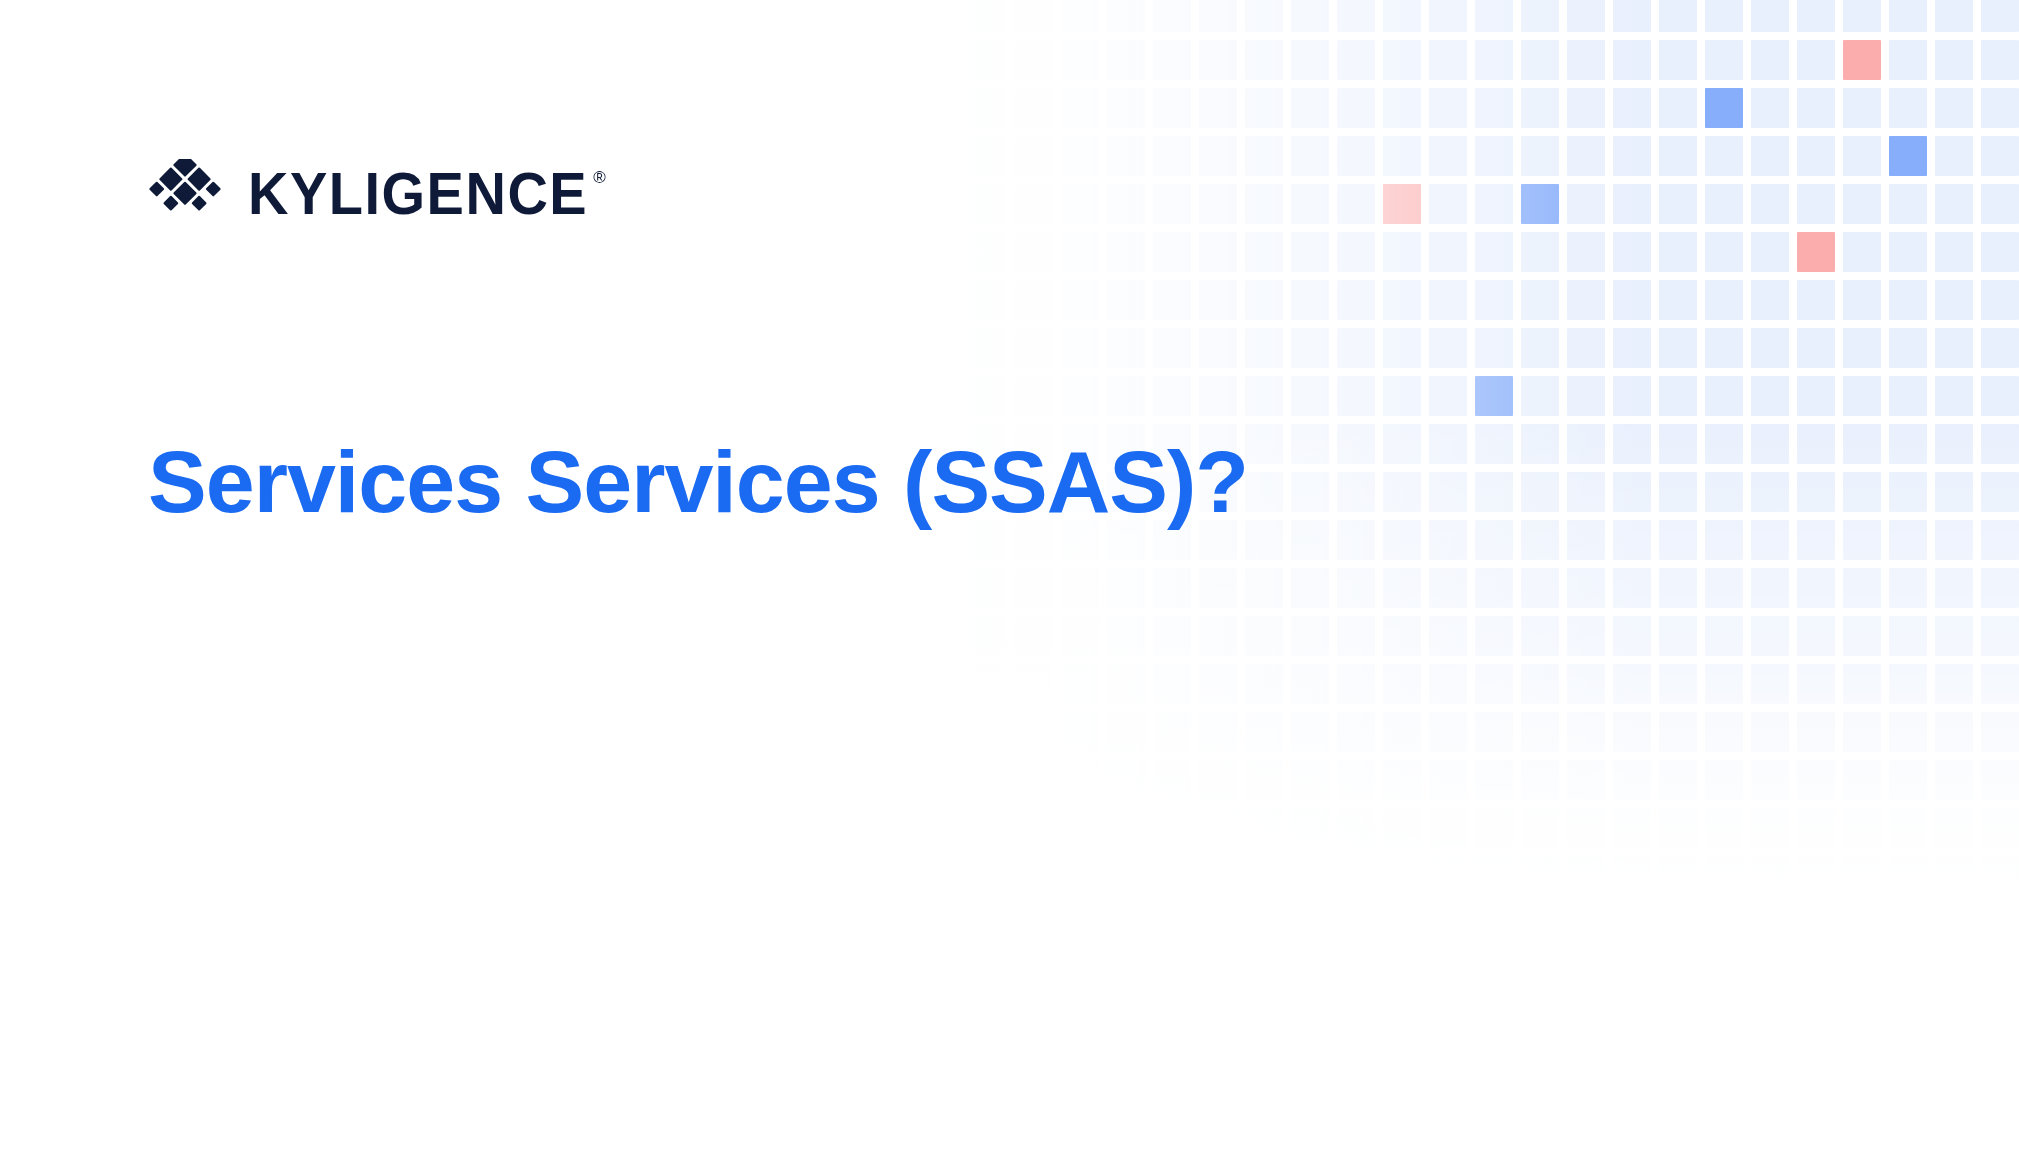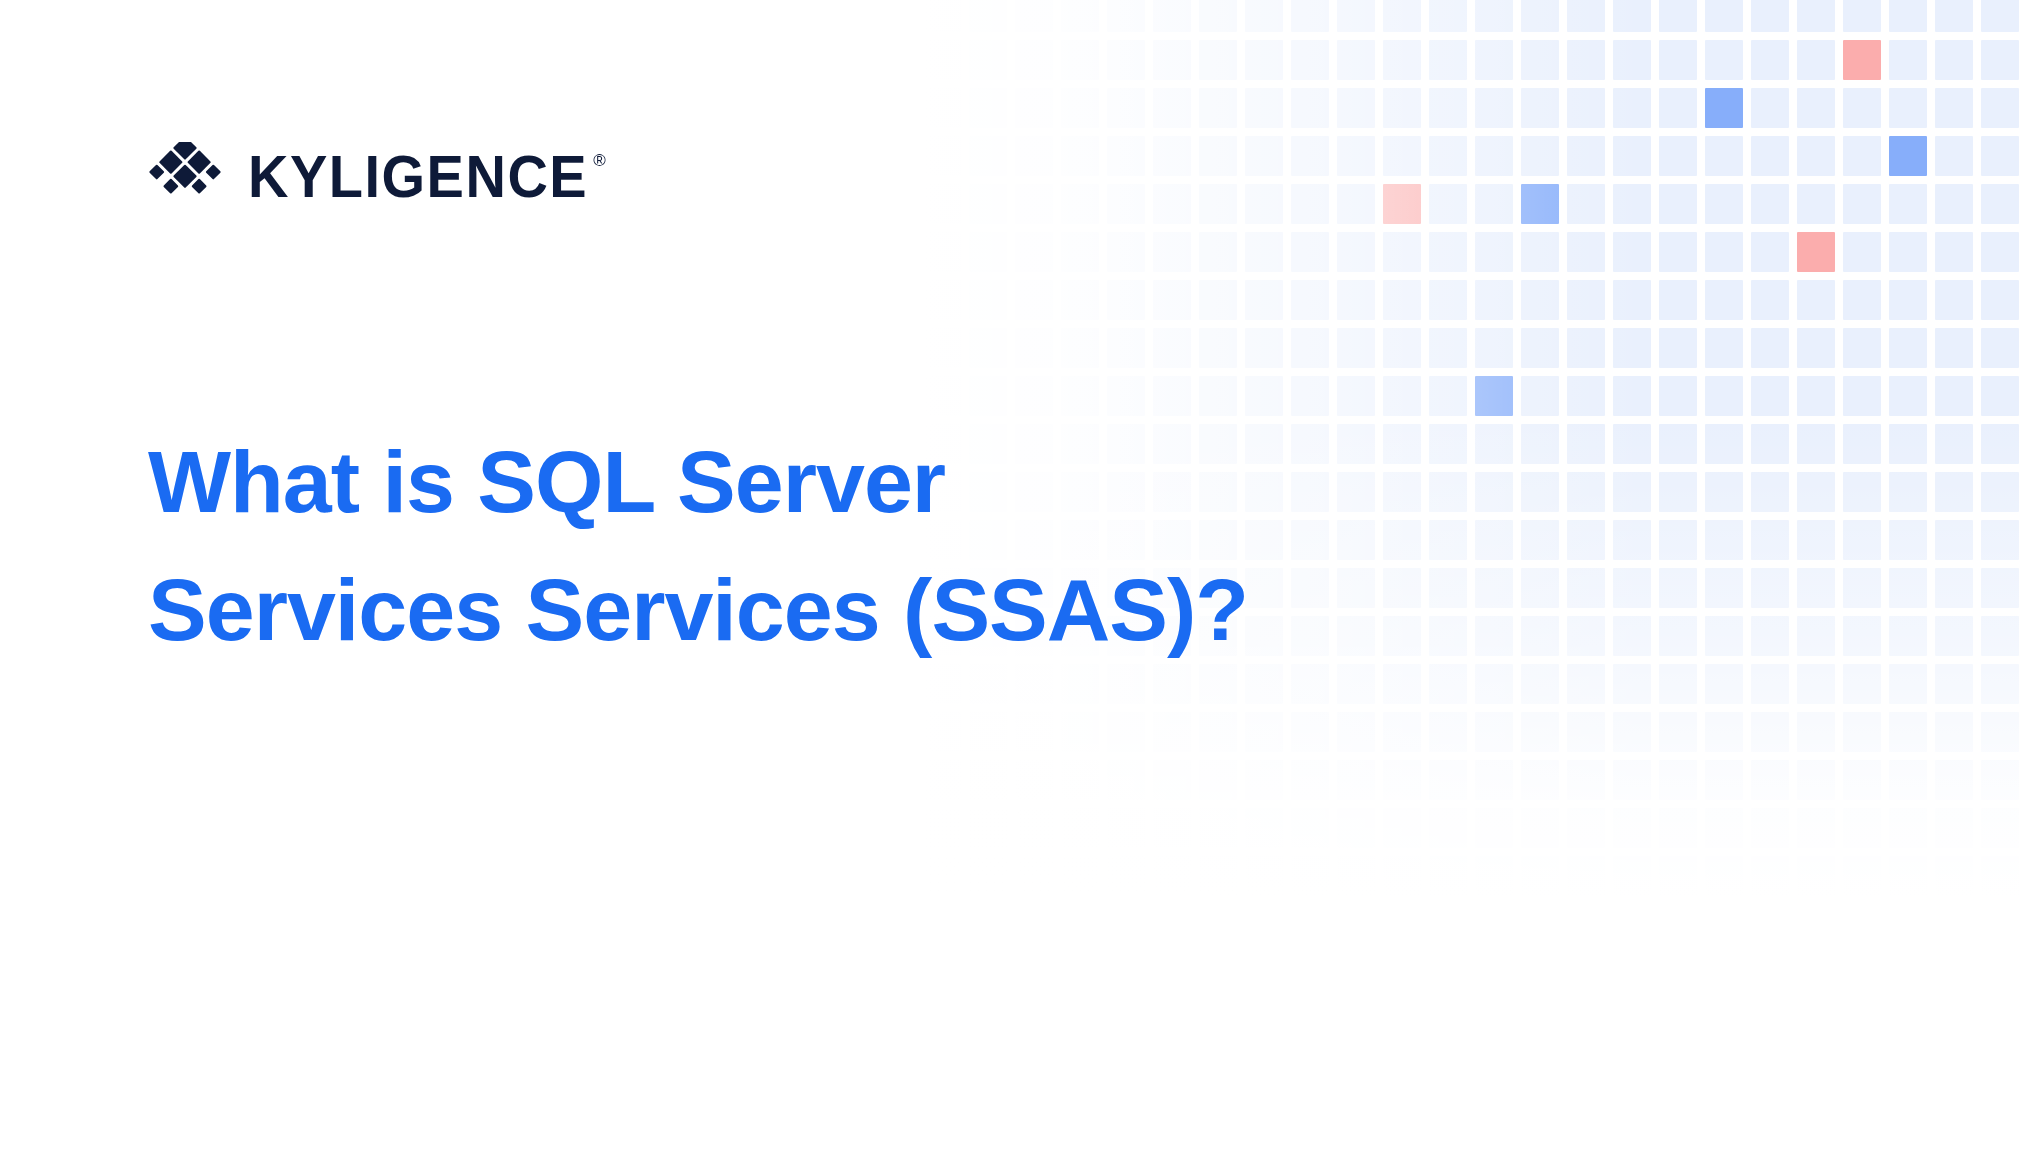--- a/index.html
+++ b/index.html
@@ -62,21 +62,21 @@
     background:
       linear-gradient(to bottom, rgba(255,255,255,0) 0%, rgba(255,255,255,0) 46%, rgba(255,255,255,0.5) 72%, rgba(255,255,255,0.92) 90%, #ffffff 100%);
     pointer-events: none;
     z-index: 2;
   }
 
   
   #logo {
     position: absolute;
     left: 148px;
-    top: 142px;
+    top: 159px;
     display: flex;
     align-items: center;
     gap: 26px;
     z-index: 5;
   }
   #logo-mark {
     width: 74px;
     height: 70px;
     display: block;
   }
@@ -604,17 +604,16 @@
         </g>
       </g>
     </svg>
     <div id="logo-wordmark-wrap">
       <span id="logo-wordmark">KYLIGENCE</span>
       <span id="logo-trademark">®</span>
     </div>
   </div>
 
   <div id="headline">
-    <div class="headline-line">What is SQL Server</div>
     <div class="headline-line">Services Services (SSAS)?</div>
   </div>
 
 </div>
 
 </body></html>

